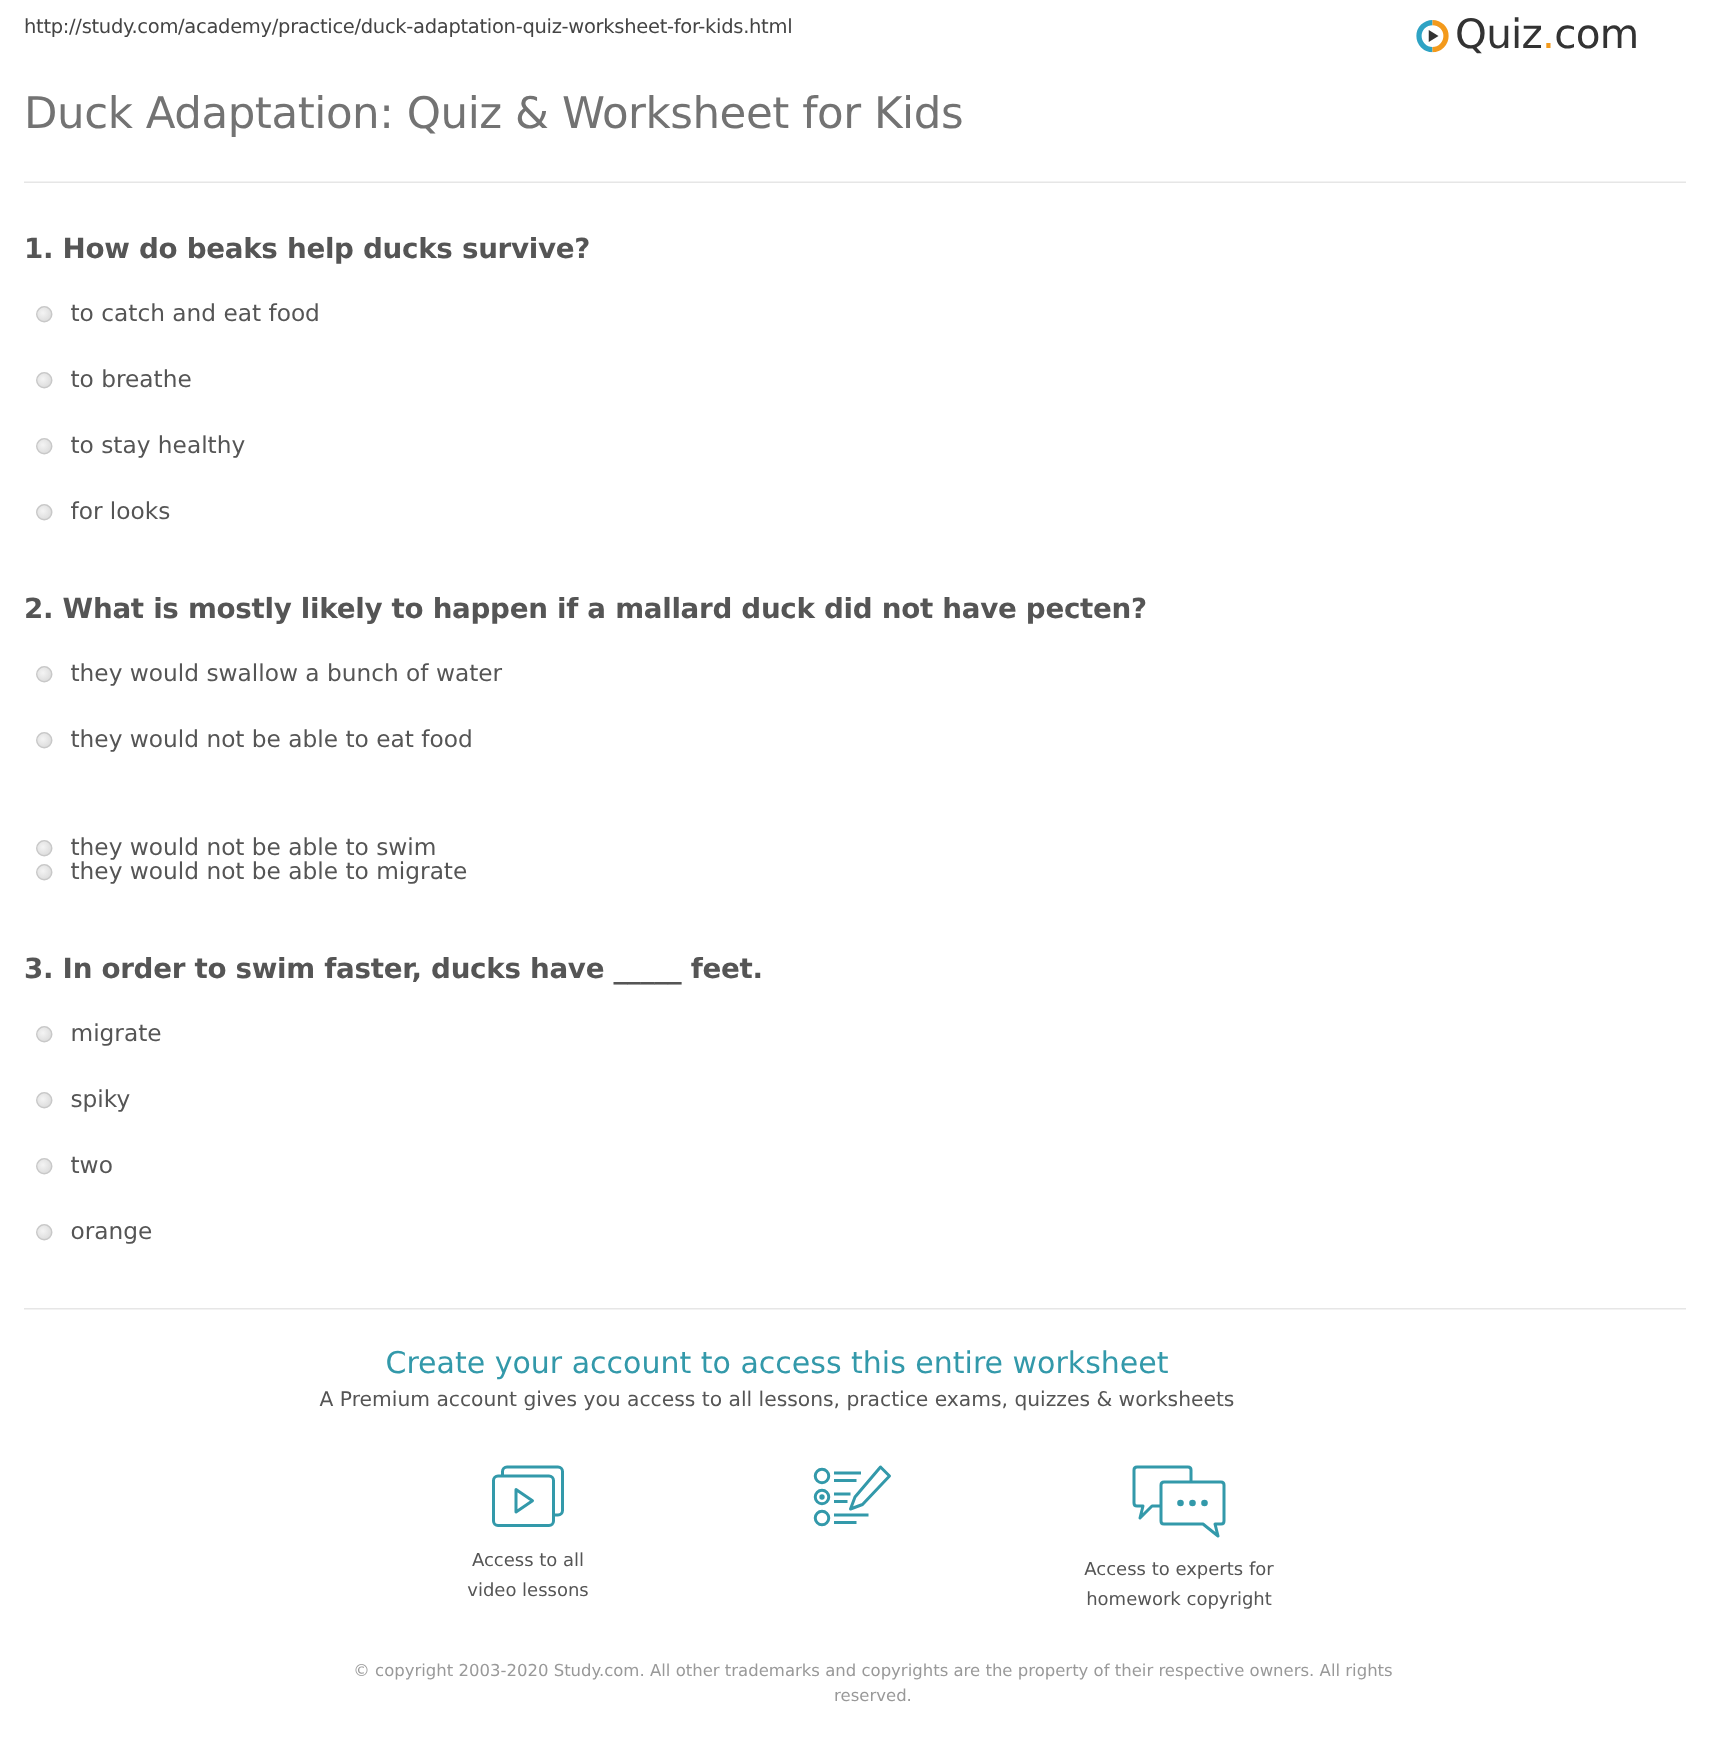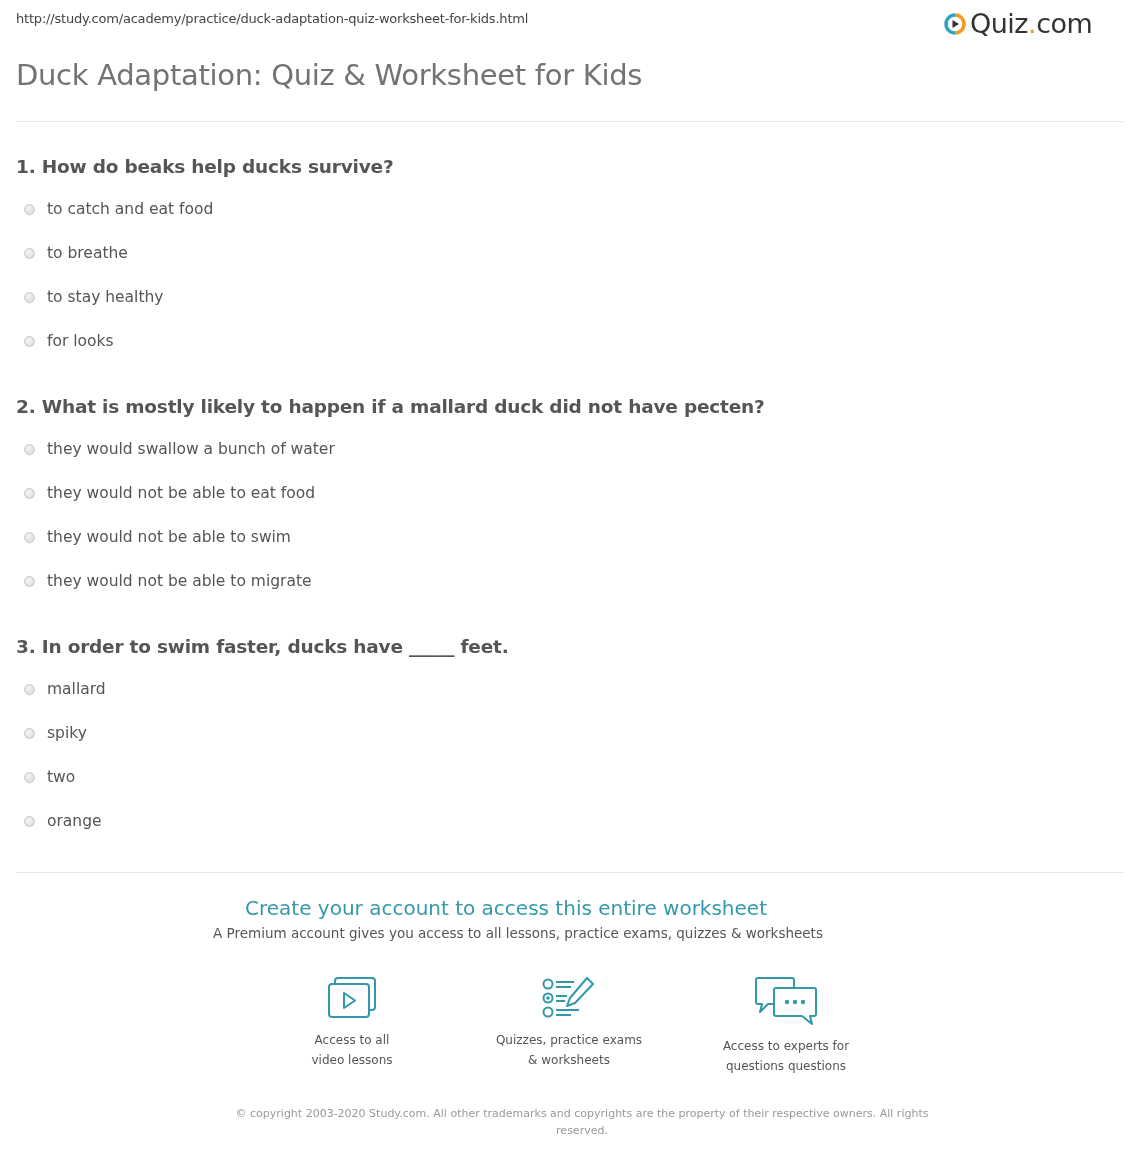--- a/index.html
+++ b/index.html
@@ -8,21 +8,21 @@
   .logo { position:absolute; left:944px; top:8px; display:flex; align-items:center; }
   .logo-mark { width:22px; height:22px; position:relative; }
   .logo-text { font-size:27px; color:#333; margin-left:4px; letter-spacing:-0.5px; font-family:"DejaVu Sans", sans-serif; }
   .logo-dot { color:#f39a1c; }
   h1 { position:absolute; left:16px; top:58px; margin:0; font-size:29px; font-weight:normal; color:#737373; letter-spacing:-0.3px; }
   .rule { position:absolute; left:16px; right:16px; height:1px; background:#e6e6e6; }
   .q { position:absolute; left:16px; margin:0; font-size:18.5px; font-weight:bold; color:#555; letter-spacing:-0.2px; }
   .opt { position:absolute; left:24px; display:flex; align-items:center; cursor:pointer; }
   .radio { width:11px; height:11px; border-radius:50%; background:radial-gradient(circle at 40% 40%, #f4f4f4, #d6d6d6); border:1px solid #c8c8c8; box-sizing:border-box; }
   .opt-label { margin-left:12px; font-size:15.5px; color:#555; }
-  .cta-title { position:absolute; left:4px; width:1004px; top:896px; text-align:center; font-size:20px; color:#3399aa; font-weight:normal; }
+  .cta-title { position:absolute; left:16px; width:1004px; top:896px; text-align:center; font-size:20px; color:#3399aa; font-weight:normal; }
   .cta-sub { position:absolute; left:0; width:1036px; top:925px; text-align:center; font-size:13.5px; color:#555; }
   .feature { position:absolute; top:976px; width:200px; text-align:center; }
   .feature svg { display:block; margin:0 auto; }
   .feature-label { margin-top:10px; font-size:12px; line-height:20px; color:#555; }
   .copyright { position:absolute; left:222px; width:720px; top:1105px; text-align:center; font-size:11px; line-height:17px; color:#999; }
 </style>
 </head>
 <body>
 
 <div class="url">http://study.com/academy/practice/duck-adaptation-quiz-worksheet-for-kids.html</div>
@@ -61,33 +61,33 @@
 
 <h2 class="q" style="top:396px">2. What is mostly likely to happen if a mallard duck did not have pecten?</h2>
 <div class="opt" style="top:440px">
     <span class="radio"></span>
     <span class="opt-label">they would swallow a bunch of water</span>
   </div>
 <div class="opt" style="top:484px">
     <span class="radio"></span>
     <span class="opt-label">they would not be able to eat food</span>
   </div>
-<div class="opt" style="top:528px">
+<div class="opt" style="top:556px">
     <span class="radio"></span>
     <span class="opt-label">they would not be able to swim</span>
   </div>
 <div class="opt" style="top:572px">
     <span class="radio"></span>
     <span class="opt-label">they would not be able to migrate</span>
   </div>
 
 <h2 class="q" style="top:636px">3. In order to swim faster, ducks have _____ feet.</h2>
 <div class="opt" style="top:680px">
     <span class="radio"></span>
-    <span class="opt-label">mallard</span>
+    <span class="opt-label">migrate</span>
   </div>
 <div class="opt" style="top:724px">
     <span class="radio"></span>
     <span class="opt-label">spiky</span>
   </div>
 <div class="opt" style="top:768px">
     <span class="radio"></span>
     <span class="opt-label">two</span>
   </div>
 <div class="opt" style="top:812px">
@@ -119,33 +119,29 @@
     <circle cx="7" cy="22" r="1.8" fill="#3399aa"></circle>
     <circle cx="7" cy="36" r="4.5" fill="none" stroke="#3399aa" stroke-width="2"></circle>
     <line x1="15" y1="6" x2="33" y2="6" stroke="#3399aa" stroke-width="2"></line>
     <line x1="15" y1="11" x2="30" y2="11" stroke="#3399aa" stroke-width="2"></line>
     <line x1="15" y1="20" x2="26" y2="20" stroke="#3399aa" stroke-width="2"></line>
     <line x1="15" y1="25" x2="24" y2="25" stroke="#3399aa" stroke-width="2"></line>
     <line x1="15" y1="34" x2="38" y2="34" stroke="#3399aa" stroke-width="2"></line>
     <line x1="15" y1="39" x2="30" y2="39" stroke="#3399aa" stroke-width="2"></line>
     <polygon points="46,2 52,8 34,27 26,30 29,22" fill="none" stroke="#3399aa" stroke-width="2" stroke-linejoin="round"></polygon>
   </svg>
-  <div class="feature-label">
-      <div>Quizzes, practice exams</div>
-      <div>&amp; worksheets</div>
-    </div>
 </div>
 
 <div class="feature" style="left:686px">
   <svg width="64" height="50" viewBox="0 0 64 50">
     <path d="M4 2 H38 Q40 2 40 4 V26 Q40 28 38 28 H14 L6 36 L8 28 H4 Q2 28 2 26 V4 Q2 2 4 2 Z" fill="#fff" stroke="#3399aa" stroke-width="2" stroke-linejoin="round"></path>
     <path d="M22 12 H60 Q62 12 62 14 V38 Q62 40 60 40 H56 L58 48 L48 40 H22 Q20 40 20 38 V14 Q20 12 22 12 Z" fill="#fff" stroke="#3399aa" stroke-width="2" stroke-linejoin="round"></path>
     <circle cx="33" cy="26" r="2.2" fill="#3399aa"></circle>
     <circle cx="41" cy="26" r="2.2" fill="#3399aa"></circle>
     <circle cx="49" cy="26" r="2.2" fill="#3399aa"></circle>
   </svg>
   <div class="feature-label">
       <div>Access to experts for</div>
-      <div>questions questions</div>
+      <div>homework copyright</div>
     </div>
 </div>
 
 <div class="copyright">© copyright 2003-2020 Study.com. All other trademarks and copyrights are the property of their respective owners. All rights reserved.</div>
 
 </body></html>

